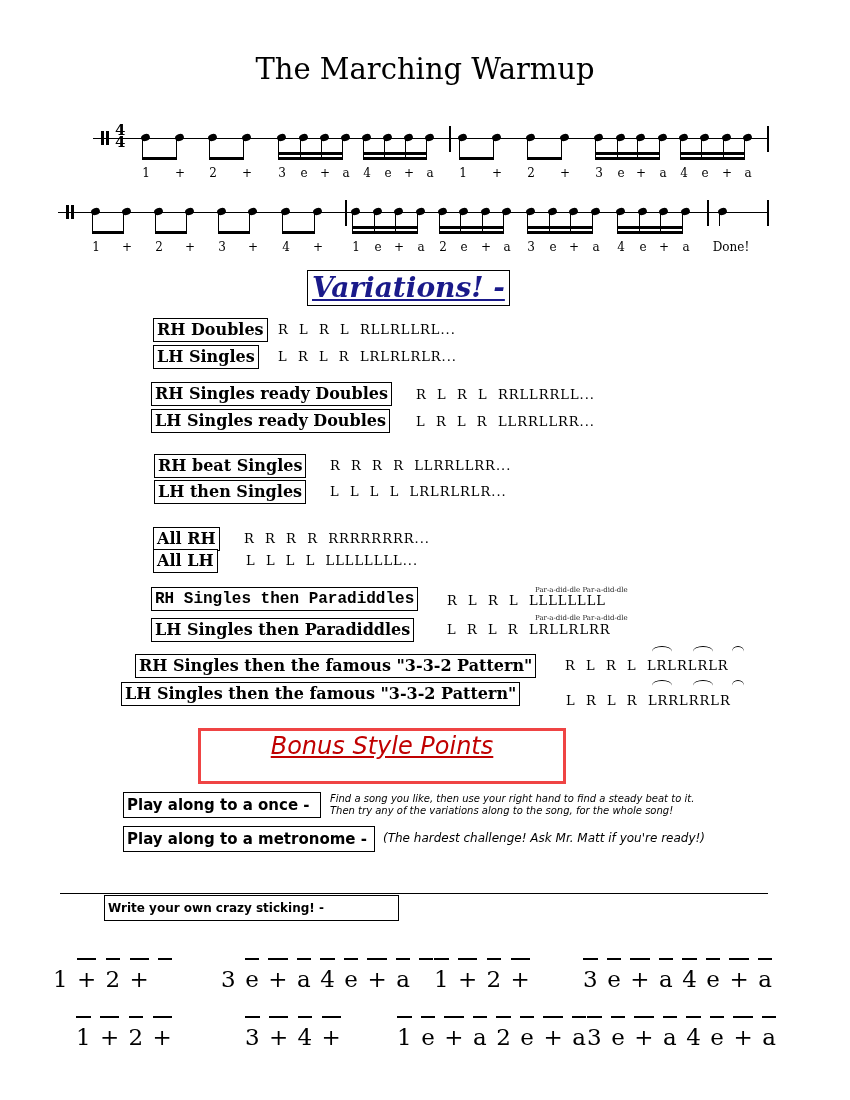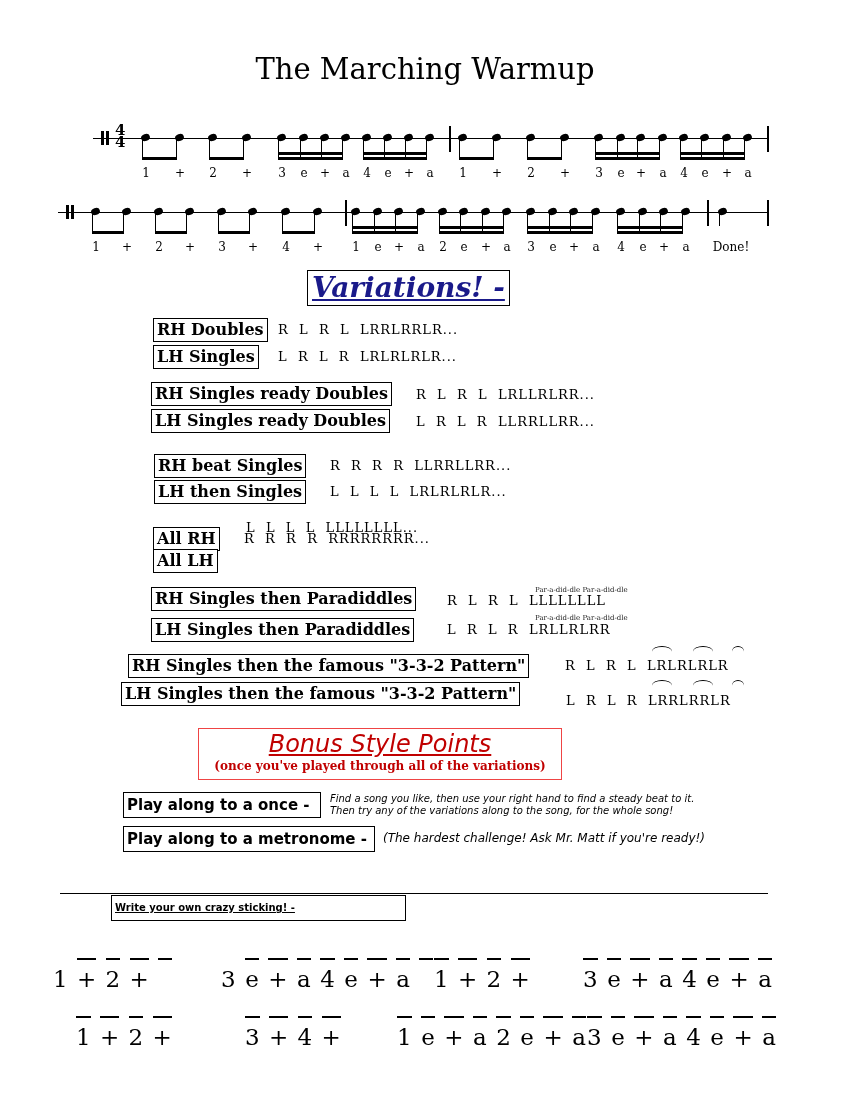--- a/index.html
+++ b/index.html
@@ -11,21 +11,21 @@
   .count { font-family:"DejaVu Serif", serif; font-size:12px; text-align:center; width:20px; margin-left:-10px; }
   .note { width:9px; height:7px; background:#000; border-radius:50%; transform:rotate(-20deg); }
   .stem { width:1px; background:#000; }
   .beam { height:3px; background:#000; }
   .perc-clef { width:3px; height:14px; background:#000; }
   .timesig { font-family:"DejaVu Serif", serif; font-weight:bold; font-size:15px; line-height:12px; }
   .var-head { left:307px; top:270px; border:1px solid #000; padding:0 4px; font-family:"DejaVu Serif", serif; font-weight:bold; font-style:italic; font-size:28px; color:#1a1a8a; text-decoration:underline; line-height:34px; }
   .lbl { border:1px solid #000; padding:0 3px; font-family:"DejaVu Serif", serif; font-weight:bold; font-size:16px; line-height:22px; white-space:nowrap; background:#fff; }
   .stick { font-family:"DejaVu Serif", serif; font-size:13px; letter-spacing:1px; white-space:nowrap; }
   .tiny { font-family:"DejaVu Serif", serif; font-size:7px; white-space:nowrap; color:#222; }
-  .bonus-box { left:198px; top:728px; width:362px; height:50px; border:1px solid #ef4444; text-align:center; }
+  .bonus-box { left:198px; top:728px; width:362px; height:50px; border:3px solid #ef4444; text-align:center; }
   .bonus-title { font-family:"DejaVu Sans", sans-serif; font-style:italic; font-size:24px; color:#c00000; text-decoration:underline; line-height:30px; }
   .bonus-sub { font-family:"DejaVu Serif", serif; font-weight:bold; font-size:12px; color:#c00000; line-height:14px; }
   .hand { font-family:"DejaVu Sans", sans-serif; font-weight:bold; font-size:15px; border:1px solid #000; padding:0 3px; line-height:24px; white-space:nowrap; }
   .hand-note { font-family:"DejaVu Sans", sans-serif; font-size:10px; font-style:italic; line-height:12px; }
   .rule { left:60px; width:708px; height:1px; background:#000; top:893px; }
   .wr { font-family:"DejaVu Serif", serif; font-size:23px; white-space:nowrap; }
   .ov { display:inline-block; border-top:2px solid #000; padding-top:6px; margin:0 1px; }
   .arc { width:22px; height:10px; border-top:1.5px solid #000; border-radius:50% 50% 0 0; }
 </style>
 </head>
@@ -220,66 +220,65 @@
     <div class="abs count" style="left: 643px; top: 240px;">e</div>
     <div class="abs count" style="left: 664px; top: 240px;">+</div>
     <div class="abs count" style="left: 686px; top: 240px;">a</div>
     <div class="abs count" style="left: 727px; top: 240px; width: 44px; margin-left: -18px;">Done!</div>
   </div>
 
 <div class="abs var-head">Variations! -</div>
 
 <div id="variations">
     <div class="abs lbl" style="left: 153px; top: 318px;">RH Doubles</div>
-    <div class="abs stick" style="left: 278px; top: 322px; white-space: pre;">R  L  R  L  LRRLRRLR...</div>
+    <div class="abs stick" style="left: 278px; top: 322px; white-space: pre;">R  L  R  L  RLLRLLRL...</div>
     <div class="abs lbl" style="left: 153px; top: 345px;">LH Singles</div>
     <div class="abs stick" style="left: 278px; top: 349px; white-space: pre;">L  R  L  R  LRLRLRLR...</div>
     <div class="abs lbl" style="left: 151px; top: 382px;">RH Singles ready Doubles</div>
-    <div class="abs stick" style="left: 416px; top: 387px; white-space: pre;">R  L  R  L  LRLLRLRR...</div>
+    <div class="abs stick" style="left: 416px; top: 387px; white-space: pre;">R  L  R  L  RRLLRRLL...</div>
     <div class="abs lbl" style="left: 151px; top: 409px;">LH Singles ready Doubles</div>
     <div class="abs stick" style="left: 416px; top: 414px; white-space: pre;">L  R  L  R  LLRRLLRR...</div>
     <div class="abs lbl" style="left: 154px; top: 454px;">RH beat Singles</div>
     <div class="abs stick" style="left: 330px; top: 458px; white-space: pre;">R  R  R  R  LLRRLLRR...</div>
     <div class="abs lbl" style="left: 154px; top: 480px;">LH then Singles</div>
     <div class="abs stick" style="left: 330px; top: 484px; white-space: pre;">L  L  L  L  LRLRLRLR...</div>
     <div class="abs lbl" style="left: 153px; top: 527px;">All RH</div>
     <div class="abs stick" style="left: 244px; top: 531px; white-space: pre;">R  R  R  R  RRRRRRRR...</div>
     <div class="abs lbl" style="left: 153px; top: 549px;">All LH</div>
-    <div class="abs stick" style="left: 246px; top: 520px; white-space: pre;">L  L  L  L  LLLLLLLL...</div>
-    <div class="abs lbl" style="left: 151px; top: 587px;">RH Singles then Paradiddles</div>
+    <div class="abs stick" style="left: 246px; top: 553px; white-space: pre;">L  L  L  L  LLLLLLLL...</div>
+    <div class="abs lbl" style="left: 151px; top: 587px; font-family: Liberation Mono, monospace;">RH Singles then Paradiddles</div>
     <div class="abs stick" style="left: 447px; top: 593px; white-space: pre;">R  L  R  L  LLLLLLLL</div>
     <div class="abs tiny" style="left: 535px; top: 586px;">Par-a-did-dle Par-a-did-dle</div>
     <div class="abs lbl" style="left: 151px; top: 618px;">LH Singles then Paradiddles</div>
     <div class="abs stick" style="left: 447px; top: 622px; white-space: pre;">L  R  L  R  LRLLRLRR</div>
     <div class="abs tiny" style="left: 535px; top: 614px;">Par-a-did-dle Par-a-did-dle</div>
-    <div class="abs lbl" style="left: 128px; top: 654px;">RH Singles then the famous "3-3-2 Pattern"</div>
+    <div class="abs lbl" style="left: 135px; top: 654px;">RH Singles then the famous "3-3-2 Pattern"</div>
     <div class="abs stick" style="left: 565px; top: 658px; white-space: pre;">R  L  R  L  LRLRLRLR</div>
     <div class="abs arc" style="left: 652px; top: 646px; width: 20px;"></div>
     <div class="abs arc" style="left: 693px; top: 646px; width: 20px;"></div>
     <div class="abs arc" style="left: 732px; top: 646px; width: 12px;"></div>
     <div class="abs lbl" style="left: 121px; top: 682px;">LH Singles then the famous "3-3-2 Pattern"</div>
     <div class="abs stick" style="left: 566px; top: 693px; white-space: pre;">L  R  L  R  LRRLRRLR</div>
     <div class="abs arc" style="left: 652px; top: 680px; width: 20px;"></div>
     <div class="abs arc" style="left: 693px; top: 680px; width: 20px;"></div>
     <div class="abs arc" style="left: 732px; top: 680px; width: 12px;"></div>
   </div>
 
 <div class="abs bonus-box">
   <div class="bonus-title">Bonus Style Points</div>
-  <div class="bonus-sub">(once you've played through all of the variations)</div>
 </div>
 
 <div class="abs hand" style="left:123px;top:792px;width:190px;">Play along to a once -</div>
 <div class="abs hand-note" style="left:330px;top:793px;white-space:pre;">Find a song you like, then use your right hand to find a steady beat to it.
 Then try any of the variations along to the song, for the whole song!</div>
 <div class="abs hand" style="left:123px;top:826px;width:244px;">Play along to a metronome -</div>
 <div class="abs hand-note" style="left:383px;top:832px;font-size:12px;">(The hardest challenge!  Ask Mr. Matt if you're ready!)</div>
 
 <div class="abs rule"></div>
-<div class="abs hand" style="left:111px;top:895px;width:287px;font-size:10px;text-decoration:underline;">Write your own crazy sticking! -</div>
+<div class="abs hand" style="left:104px;top:895px;width:287px;font-size:12px;">Write your own crazy sticking! -</div>
 
 <div id="write1">
     <div class="abs wr" style="left: 52px; top: 958px;"><span class="" style="display: inline-block; padding-top: 8px; margin: 0px 1px; min-width: 14px; text-align: center;">1</span> <span class="ov" style="min-width: 14px; text-align: center;">+</span> <span class="ov" style="min-width: 14px; text-align: center;">2</span> <span class="ov" style="min-width: 14px; text-align: center;">+</span> <span class="ov" style="min-width: 14px; text-align: center;">&nbsp;</span> </div>
     <div class="abs wr" style="left: 220px; top: 958px;"><span class="" style="display: inline-block; padding-top: 8px; margin: 0px 1px; min-width: 14px; text-align: center;">3</span> <span class="ov" style="min-width: 14px; text-align: center;">e</span> <span class="ov" style="min-width: 14px; text-align: center;">+</span> <span class="ov" style="min-width: 14px; text-align: center;">a</span> <span class="ov" style="min-width: 14px; text-align: center;">4</span> <span class="ov" style="min-width: 14px; text-align: center;">e</span> <span class="ov" style="min-width: 14px; text-align: center;">+</span> <span class="ov" style="min-width: 14px; text-align: center;">a</span> <span class="ov" style="min-width: 14px; text-align: center;">&nbsp;</span> </div>
     <div class="abs wr" style="left: 433px; top: 958px;"><span class="ov" style="min-width: 14px; text-align: center;">1</span> <span class="ov" style="min-width: 14px; text-align: center;">+</span> <span class="ov" style="min-width: 14px; text-align: center;">2</span> <span class="ov" style="min-width: 14px; text-align: center;">+</span> </div>
     <div class="abs wr" style="left: 582px; top: 958px;"><span class="ov" style="min-width: 14px; text-align: center;">3</span> <span class="ov" style="min-width: 14px; text-align: center;">e</span> <span class="ov" style="min-width: 14px; text-align: center;">+</span> <span class="ov" style="min-width: 14px; text-align: center;">a</span> <span class="ov" style="min-width: 14px; text-align: center;">4</span> <span class="ov" style="min-width: 14px; text-align: center;">e</span> <span class="ov" style="min-width: 14px; text-align: center;">+</span> <span class="ov" style="min-width: 14px; text-align: center;">a</span> </div>
   </div>
 <div id="write2">
     <div class="abs wr" style="left: 75px; top: 1016px;"><span class="ov" style="min-width: 14px; text-align: center;">1</span> <span class="ov" style="min-width: 14px; text-align: center;">+</span> <span class="ov" style="min-width: 14px; text-align: center;">2</span> <span class="ov" style="min-width: 14px; text-align: center;">+</span> </div>
     <div class="abs wr" style="left: 244px; top: 1016px;"><span class="ov" style="min-width: 14px; text-align: center;">3</span> <span class="ov" style="min-width: 14px; text-align: center;">+</span> <span class="ov" style="min-width: 14px; text-align: center;">4</span> <span class="ov" style="min-width: 14px; text-align: center;">+</span> </div>

